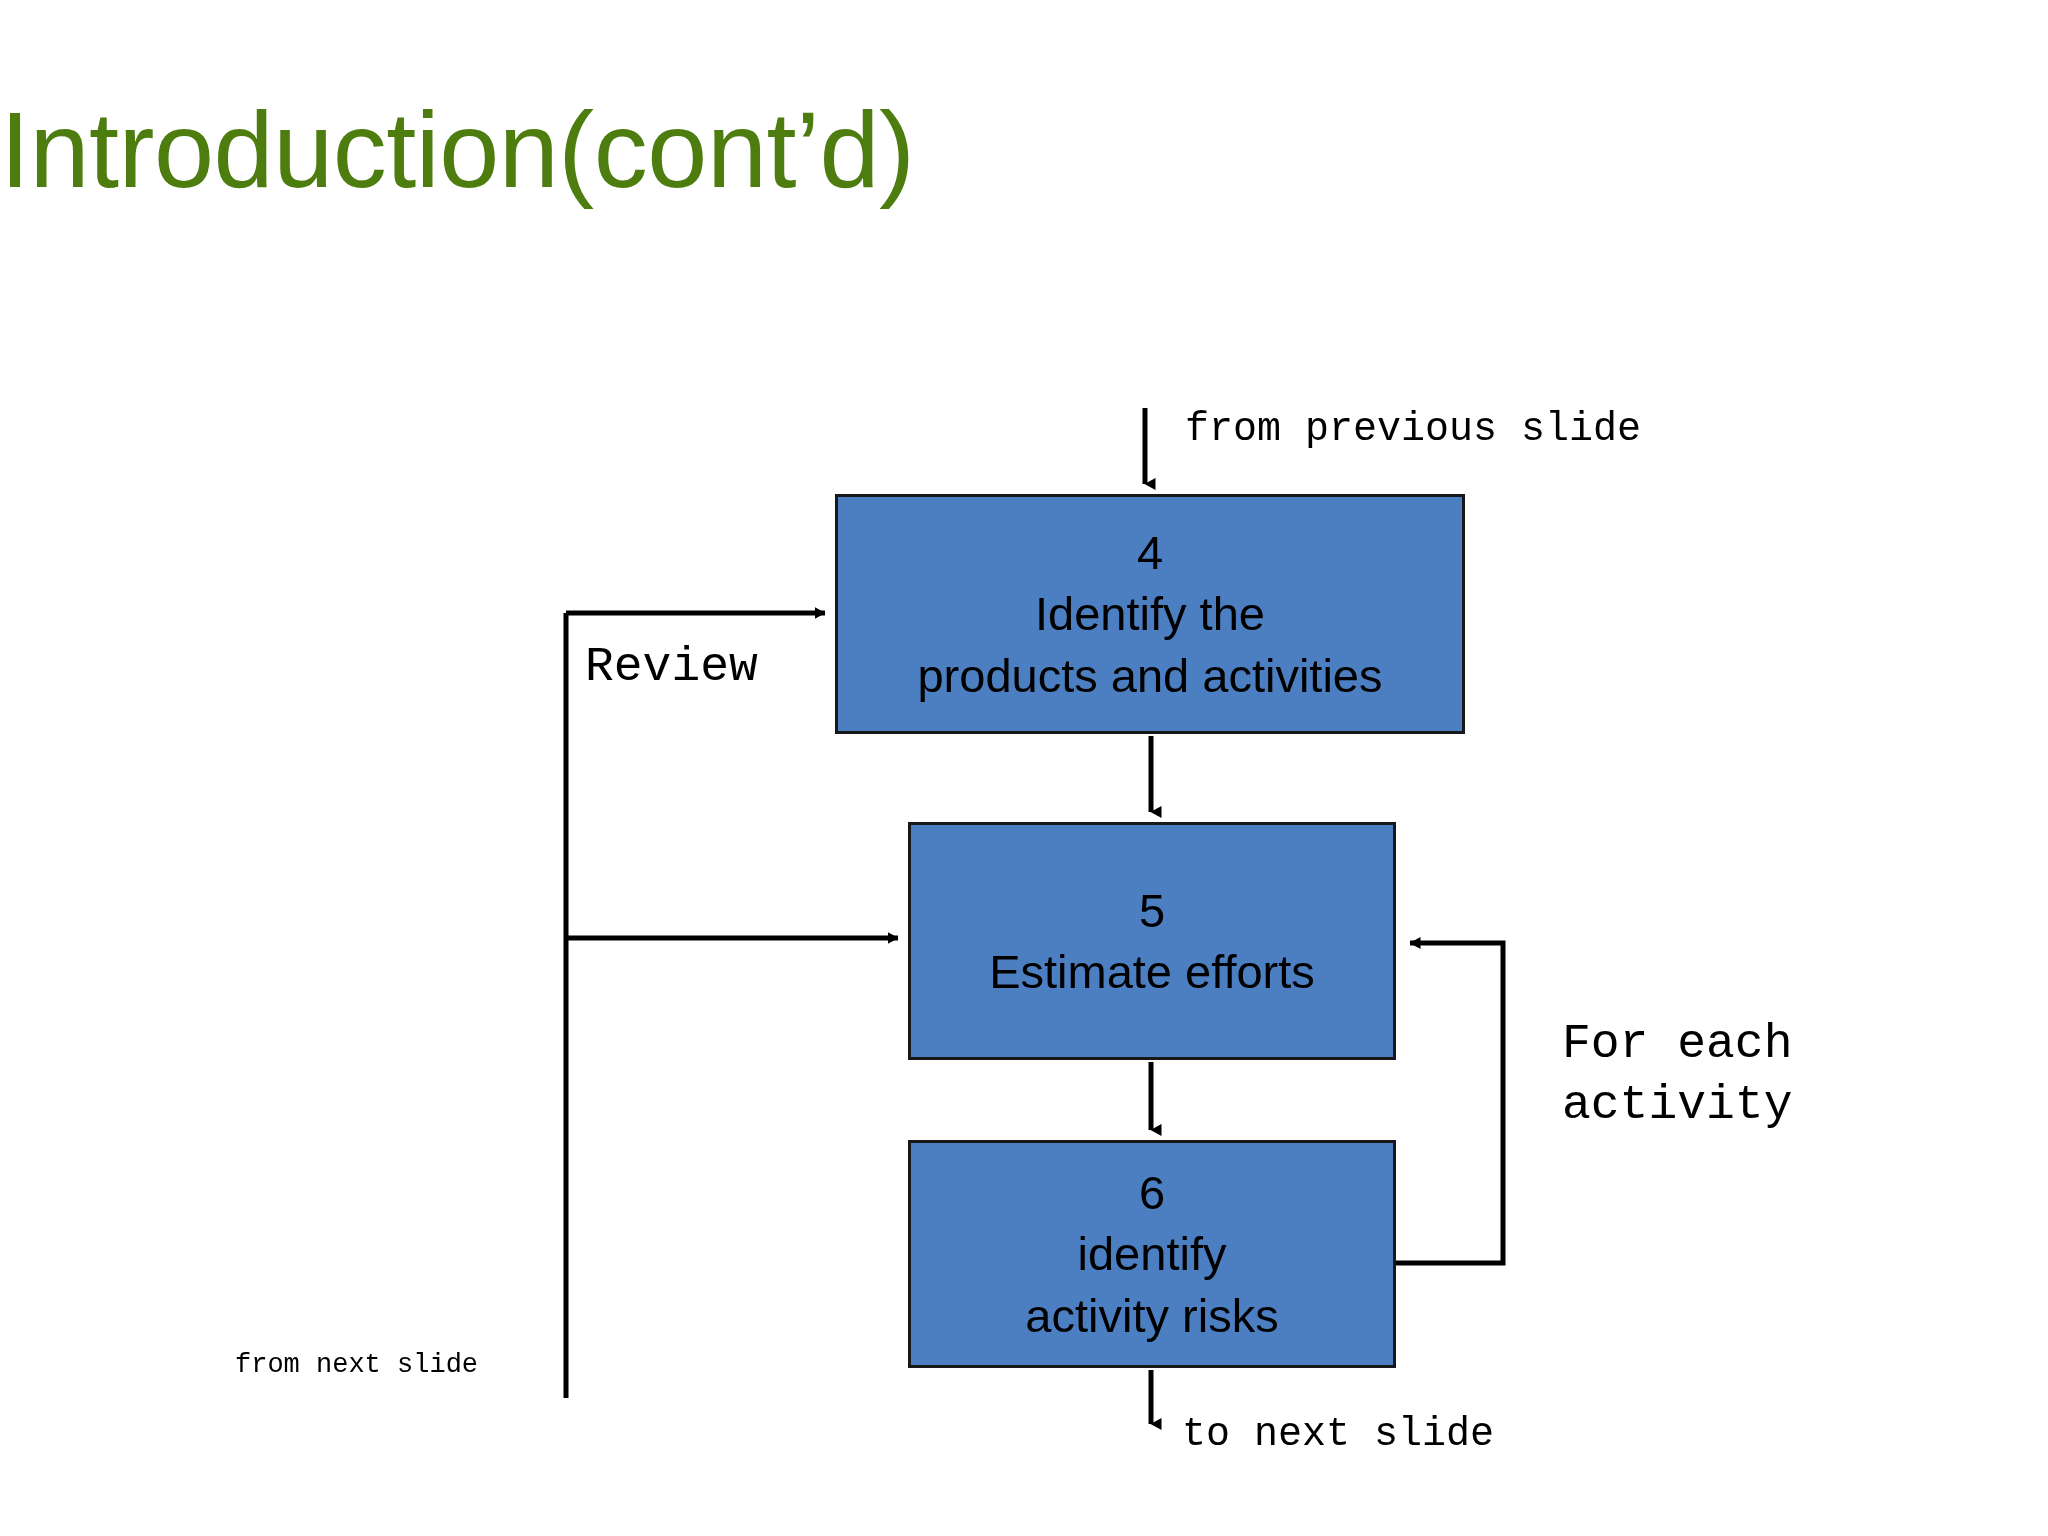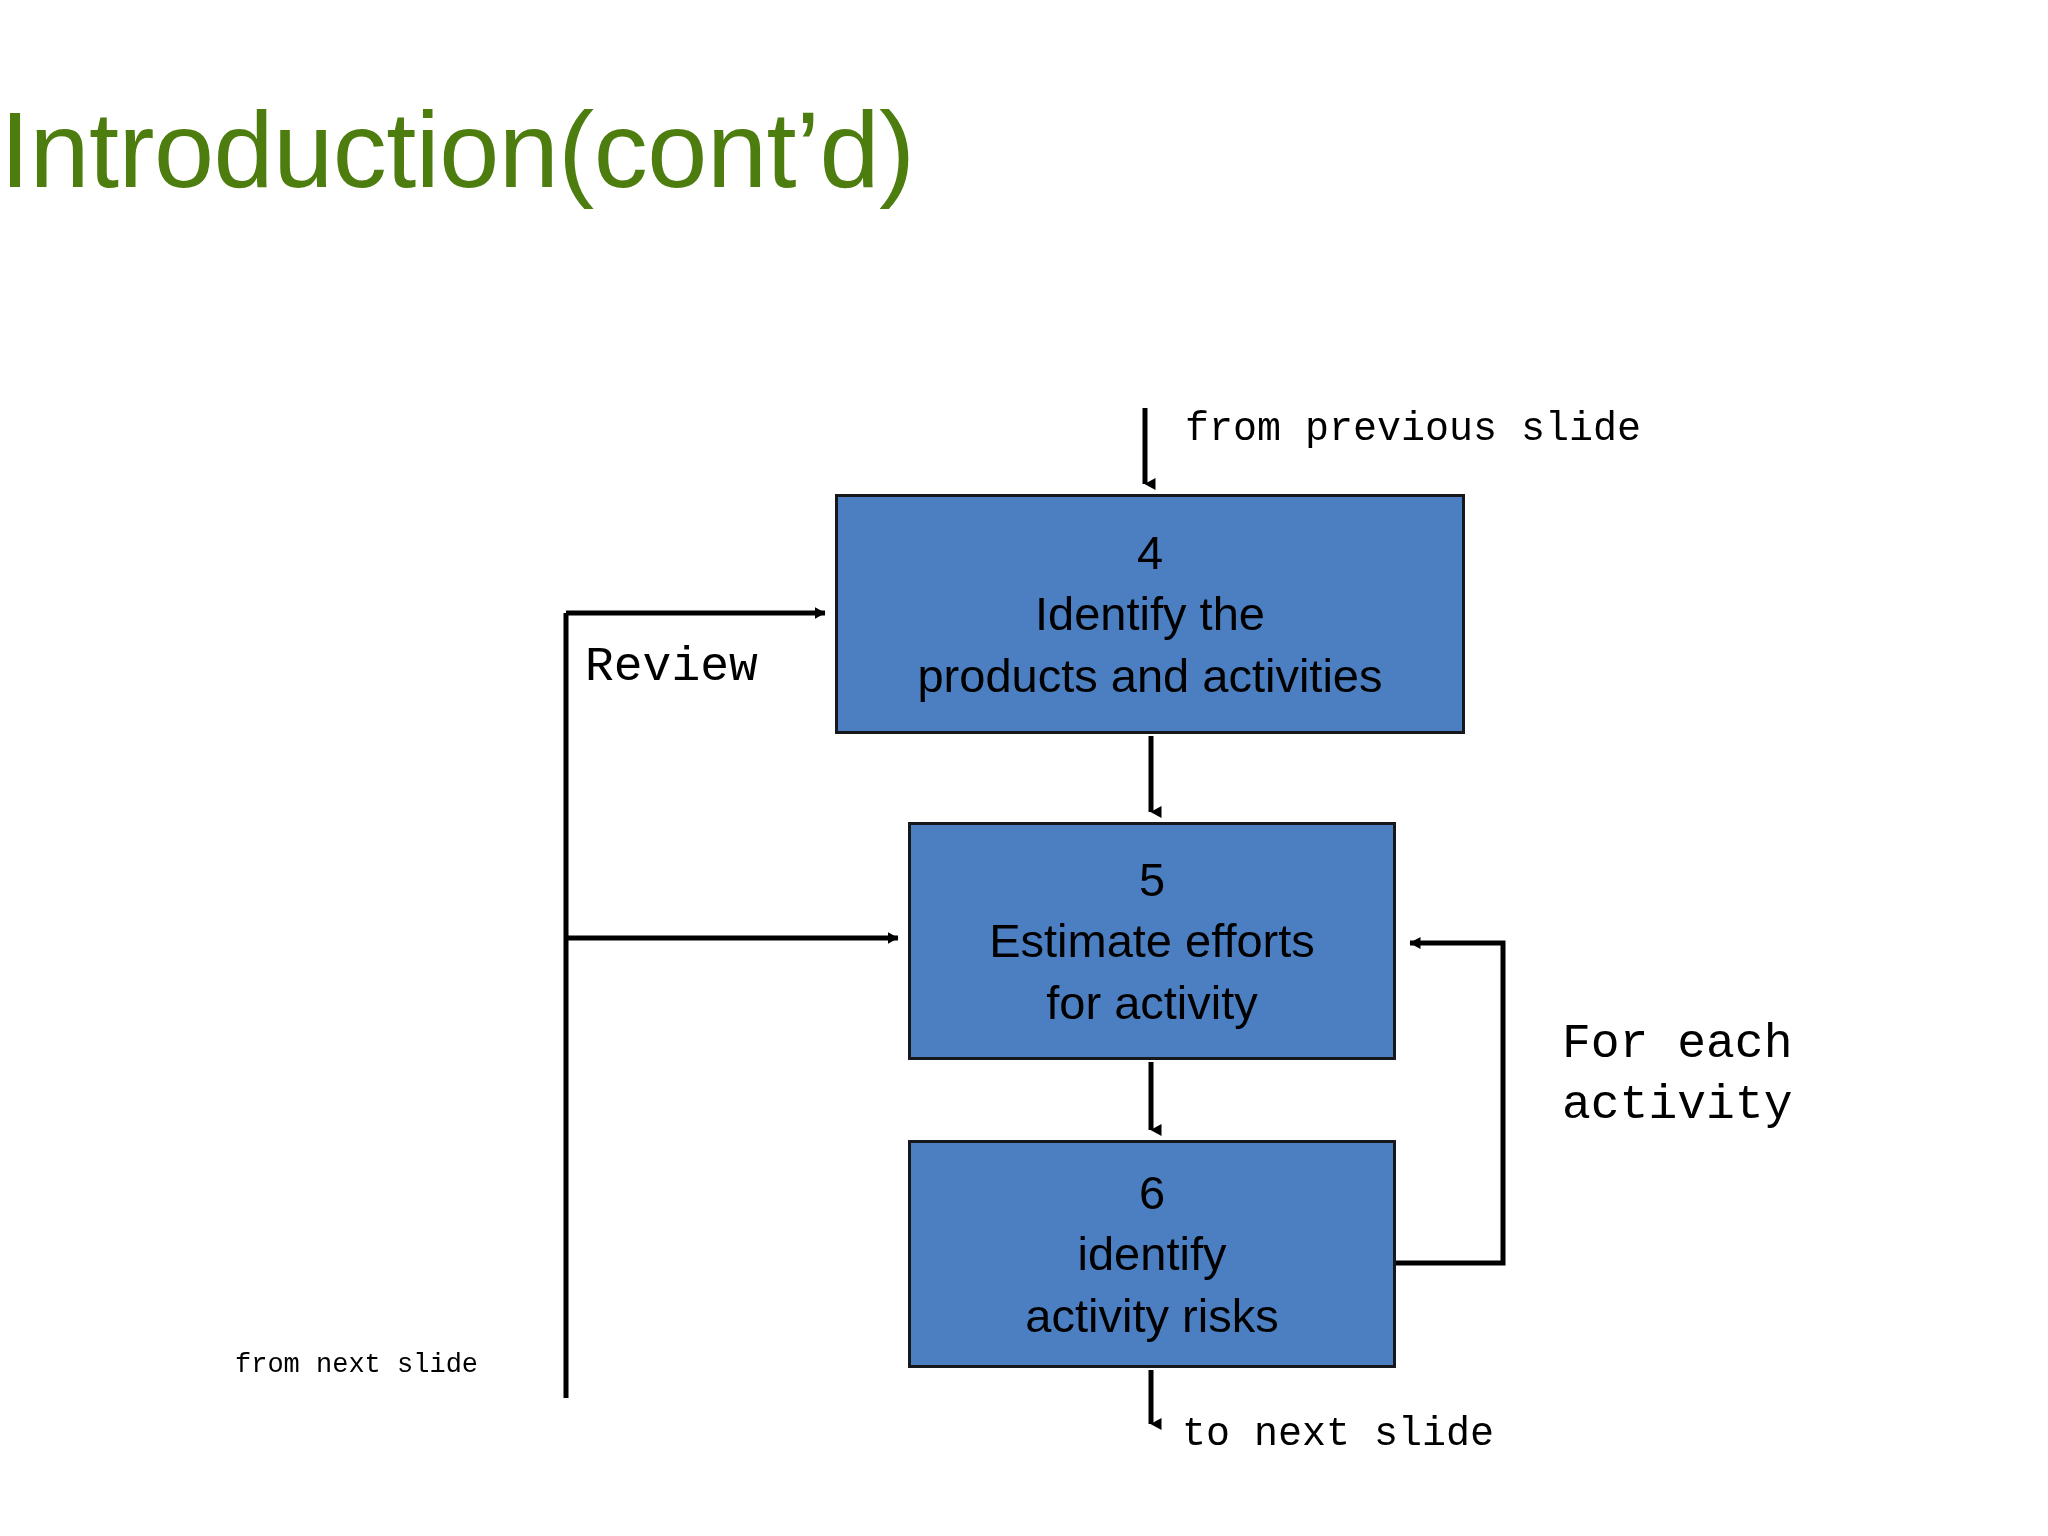--- a/index.html
+++ b/index.html
@@ -121,21 +121,20 @@
 
   <div class="proc-box" id="box-4">
     <span class="step-num">4</span>
     <span class="step-line">Identify the</span>
     <span class="step-line">products and activities</span>
   </div>
 
   <div class="proc-box" id="box-5">
     <span class="step-num">5</span>
     <span class="step-line">Estimate efforts</span>
-    <span class="step-line">for activity</span>
   </div>
 
   <div class="proc-box" id="box-6">
     <span class="step-num">6</span>
     <span class="step-line">identify</span>
     <span class="step-line">activity risks</span>
   </div>
 
   <div class="edge-label" id="label-from-previous">from previous slide</div>
 

